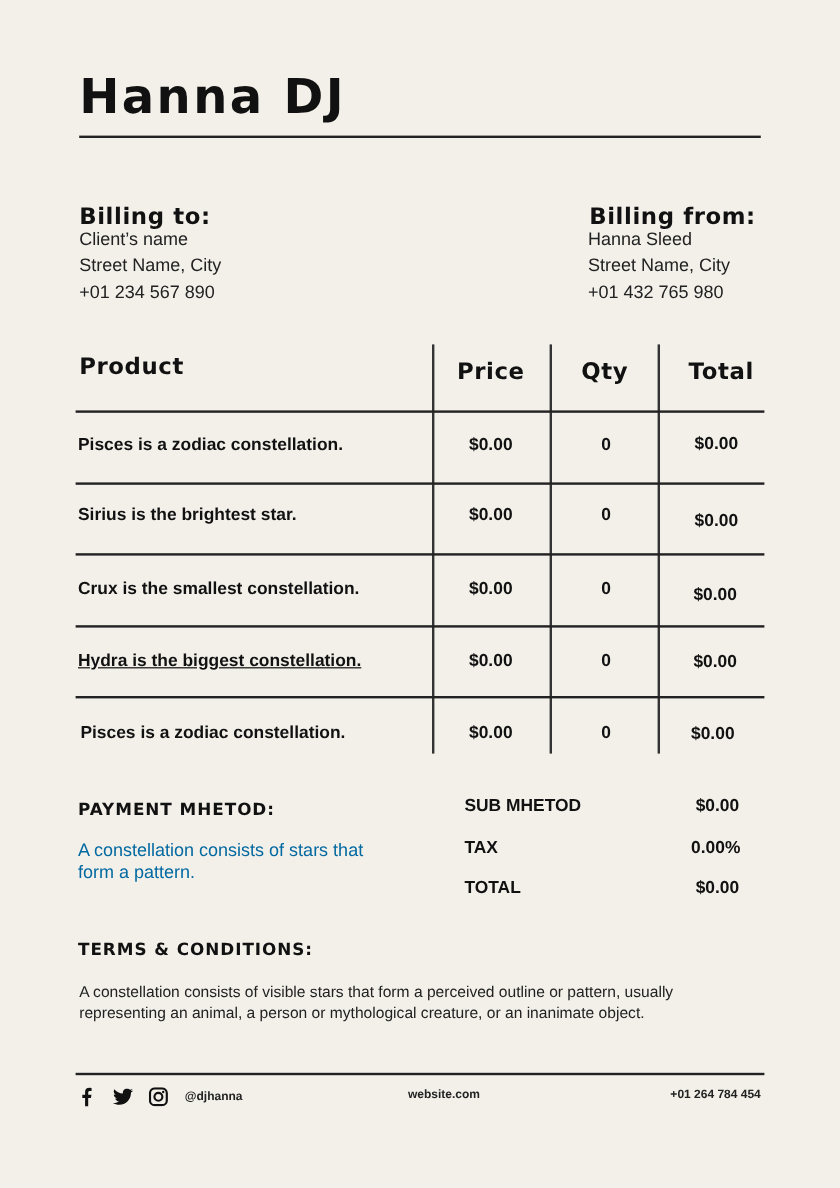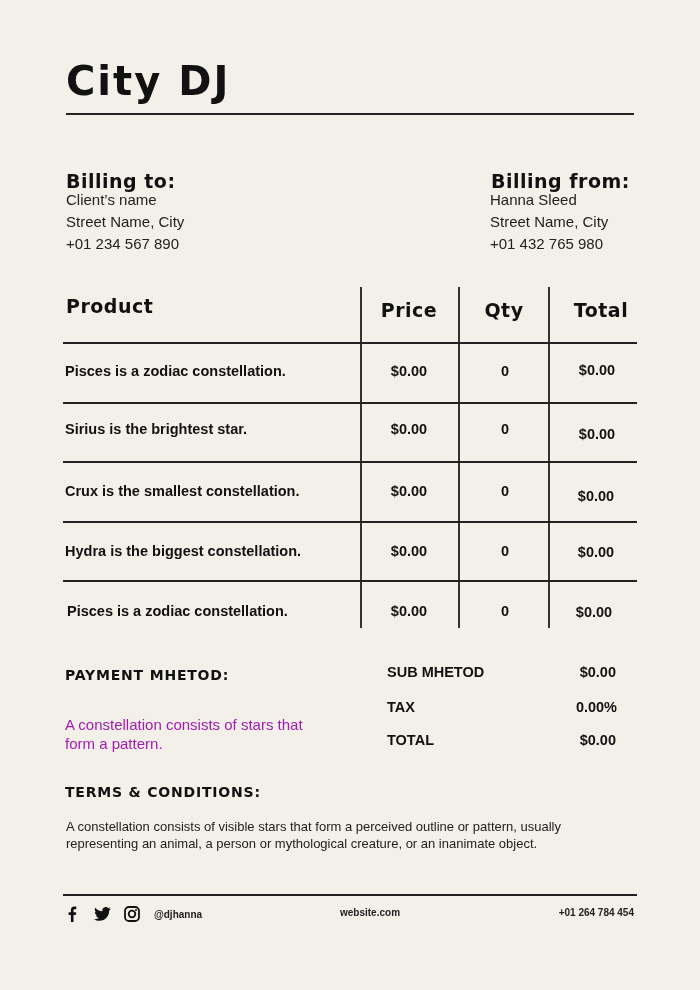--- a/index.html
+++ b/index.html
@@ -8,29 +8,29 @@
   .abs { position:absolute; }
   .display { font-family:"DejaVu Sans", sans-serif; letter-spacing:0.5px; }
   .title { left:66px; top:58px; font-size:40px; font-weight:bold; letter-spacing:2px; }
   .hr { height:2px; background:#222; }
   .h2 { font-size:19px; font-weight:bold;margin-top:20px; }
   .addr { font-family:"Liberation Sans", sans-serif; font-size:15px; line-height:22px; color:#222; }
   .vline { width:1.5px; background:#333; }
   .th { font-size:19px; font-weight:bold; }
   .cell { font-family:"Liberation Sans", sans-serif; font-size:14.5px; font-weight:bold; }
   .smallcap { font-size:14px; font-weight:bold; letter-spacing:0.8px; }
-  .body14 { font-family:"Liberation Sans", sans-serif; font-size:15px; line-height:19px; color:#a21caf;margin-top:16px; }
+  .body14 { font-family:"Liberation Sans", sans-serif; font-size:15px; line-height:19px; color:#0369a1; }
   .body13 { font-family:"Liberation Sans", sans-serif; font-size:13px; line-height:17px; color:#222; }
   .foot { font-family:"Liberation Sans", sans-serif; font-size:10px; font-weight:bold; color:#222; }
   .icon { width:20px; height:20px; display:flex; align-items:center; justify-content:center; }
 </style>
 </head>
 <body>
 
-<div class="abs display title">City DJ</div>
+<div class="abs display title">Hanna DJ</div>
 <div class="abs hr" style="left:66px; top:113px; width:568px;"></div>
 
 <div class="abs display h2" style="left:66px; top:150px;">Billing to:</div>
 <div class="abs addr" style="left:66px; top:189px;">
   <div>Client’s name</div>
   <div>Street Name, City</div>
   <div>+01 234 567 890</div>
 </div>
 
 <div class="abs display h2" style="left:491px; top:150px;">Billing from:</div>
@@ -64,21 +64,21 @@
   <div class="abs cell" style="left:65px; top:421px;">Sirius is the brightest star.</div>
   <div class="abs cell" style="left:360px; width:98px; top:421px; text-align:center;">$0.00</div>
   <div class="abs cell" style="left:458px; width:94px; top:421px; text-align:center;">0</div>
   <div class="abs cell" style="left:548px; width:98px; top:426px; text-align:center;">$0.00</div>
 
   <div class="abs cell" style="left:65px; top:483px;">Crux is the smallest constellation.</div>
   <div class="abs cell" style="left:360px; width:98px; top:483px; text-align:center;">$0.00</div>
   <div class="abs cell" style="left:458px; width:94px; top:483px; text-align:center;">0</div>
   <div class="abs cell" style="left:548px; width:96px; top:488px; text-align:center;">$0.00</div>
 
-  <div class="abs cell" style="left:65px; top:543px;">Hydra is the biggest constellation.</div>
+  <div class="abs cell" style="left:65px; top:543px;text-decoration:underline;">Hydra is the biggest constellation.</div>
   <div class="abs cell" style="left:360px; width:98px; top:543px; text-align:center;">$0.00</div>
   <div class="abs cell" style="left:458px; width:94px; top:543px; text-align:center;">0</div>
   <div class="abs cell" style="left:548px; width:96px; top:544px; text-align:center;">$0.00</div>
 
   <div class="abs cell" style="left:67px; top:603px;">Pisces is a zodiac constellation.</div>
   <div class="abs cell" style="left:360px; width:98px; top:603px; text-align:center;">$0.00</div>
   <div class="abs cell" style="left:458px; width:94px; top:603px; text-align:center;">0</div>
   <div class="abs cell" style="left:548px; width:92px; top:604px; text-align:center;">$0.00</div>
 </div>
 

